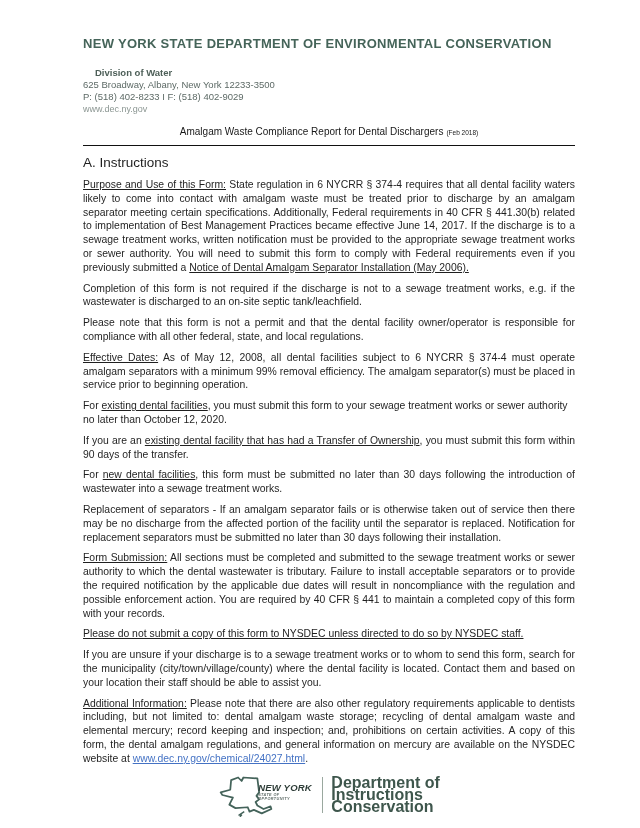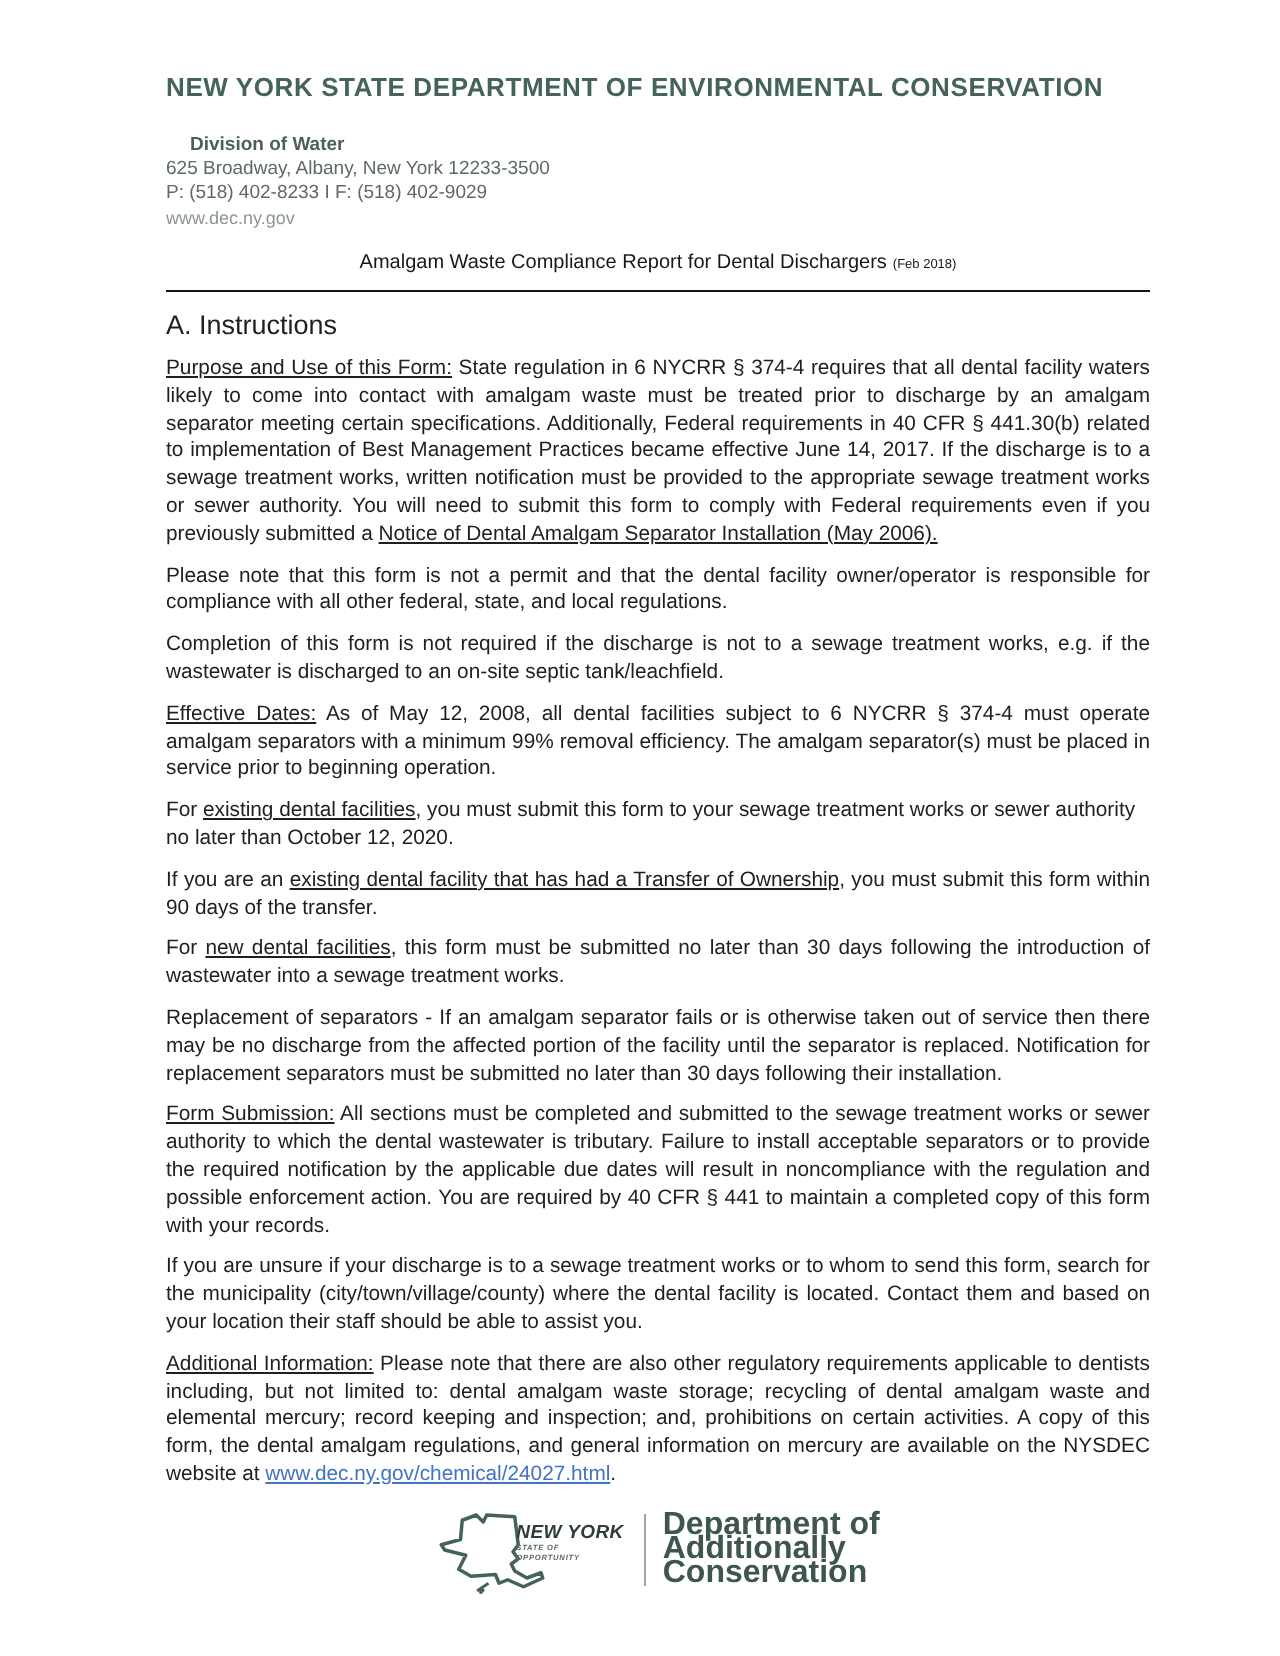--- a/index.html
+++ b/index.html
@@ -84,45 +84,46 @@
   </div>
 
   <div class="title-block">
     <span class="title-text">Amalgam Waste Compliance Report for Dental Dischargers</span><span class="title-rev">(Feb 2018)</span>
   </div>
 
   <h2 class="section-heading">A. Instructions</h2>
 
   <div id="instructions-body">
       <p class="para"><span class="u">Purpose and Use of this Form:</span><span> State regulation in 6 NYCRR § 374-4 requires that all dental facility waters likely to come into contact with amalgam waste must be treated prior to discharge by an amalgam separator meeting certain specifications. Additionally, Federal requirements in 40 CFR § 441.30(b) related to implementation of Best Management Practices became effective June 14, 2017. If the discharge is to a sewage treatment works, written notification must be provided to the appropriate sewage treatment works or sewer authority. You will need to submit this form to comply with Federal requirements even if you previously submitted a </span><span class="u">Notice of Dental Amalgam Separator Installation (May 2006).</span></p>
+      <p class="para"><span>Completion of this form is not required if the discharge is not to a sewage treatment works, e.g. if the wastewater is discharged to an on-site septic tank/leachfield.</span></p>
       <p class="para"><span>Please note that this form is not a permit and that the dental facility owner/operator is responsible for compliance with all other federal, state, and local regulations.</span></p>
-      <p class="para"><span>Completion of this form is not required if the discharge is not to a sewage treatment works, e.g. if the wastewater is discharged to an on-site septic tank/leachfield.</span></p>
       <p class="para"><span class="u">Effective Dates:</span><span> As of May 12, 2008, all dental facilities subject to 6 NYCRR § 374-4 must operate amalgam separators with a minimum 99% removal efficiency. The amalgam separator(s) must be placed in service prior to beginning operation.</span></p>
       <p class="para left"><span>For </span><span class="u">existing dental facilities</span><span>, you must submit this form to your sewage treatment works or sewer authority no later than October 12, 2020.</span></p>
       <p class="para"><span>If you are an </span><span class="u">existing dental facility that has had a Transfer of Ownership</span><span>, you must submit this form within 90 days of the transfer.</span></p>
       <p class="para"><span>For </span><span class="u">new dental facilities</span><span>, this form must be submitted no later than 30 days following the introduction of wastewater into a sewage treatment works.</span></p>
       <p class="para"><span>Replacement of separators - If an amalgam separator fails or is otherwise taken out of service then there may be no discharge from the affected portion of the facility until the separator is replaced. Notification for replacement separators must be submitted no later than 30 days following their installation.</span></p>
       <p class="para"><span class="u">Form Submission:</span><span> All sections must be completed and submitted to the sewage treatment works or sewer authority to which the dental wastewater is tributary. Failure to install acceptable separators or to provide the required notification by the applicable due dates will result in noncompliance with the regulation and possible enforcement action. You are required by 40 CFR § 441 to maintain a completed copy of this form with your records.</span></p>
+      <p class="para"><span class="u">Please do not submit a copy of this form to NYSDEC unless directed to do so by NYSDEC staff.</span></p>
       <p class="para"><span>If you are unsure if your discharge is to a sewage treatment works or to whom to send this form, search for the municipality (city/town/village/county) where the dental facility is located. Contact them and based on your location their staff should be able to assist you.</span></p>
       <p class="para"><span class="u">Additional Information:</span><span> Please note that there are also other regulatory requirements applicable to dentists including, but not limited to: dental amalgam waste storage; recycling of dental amalgam waste and elemental mercury; record keeping and inspection; and, prohibitions on certain activities. A copy of this form, the dental amalgam regulations, and general information on mercury are available on the NYSDEC website at </span><span class="link">www.dec.ny.gov/chemical/24027.html</span><span>.</span></p>
     </div>
 
   <div class="footer-logo">
     <div class="logo-mark">
       <svg class="logo-state" width="56" height="44" viewBox="0 0 64 50" aria-hidden="true">
         <path d="M3 22 L14 19 L15 8 L23 5 L27 9 L29 5 L45 6 L47 22 L44 26 L47 30 L43 33 L45 37 L52 41 L60 38 L61 41 L50 46 L41 42 L36 44 L34 39 L20 40 L13 36 L17 28 L5 25 Z" fill="none" stroke="#44635a" stroke-width="2" stroke-linejoin="round"></path>
         <path d="M30 44 L24 48 L27 48 L25 50" fill="none" stroke="#44635a" stroke-width="1.6" stroke-linejoin="round"></path>
       </svg>
       <div class="logo-words">
         <div class="logo-ny">NEW YORK</div>
         <div class="logo-sub">STATE OF</div>
         <div class="logo-sub">OPPORTUNITY</div>
       </div>
     </div>
     <div class="logo-divider"></div>
     <div class="dept">
       <div>Department of</div>
-      <div>Additionally</div>
+      <div>Instructions</div>
       <div>Conservation</div>
     </div>
   </div>
 
 </div>
 
 </body></html>

